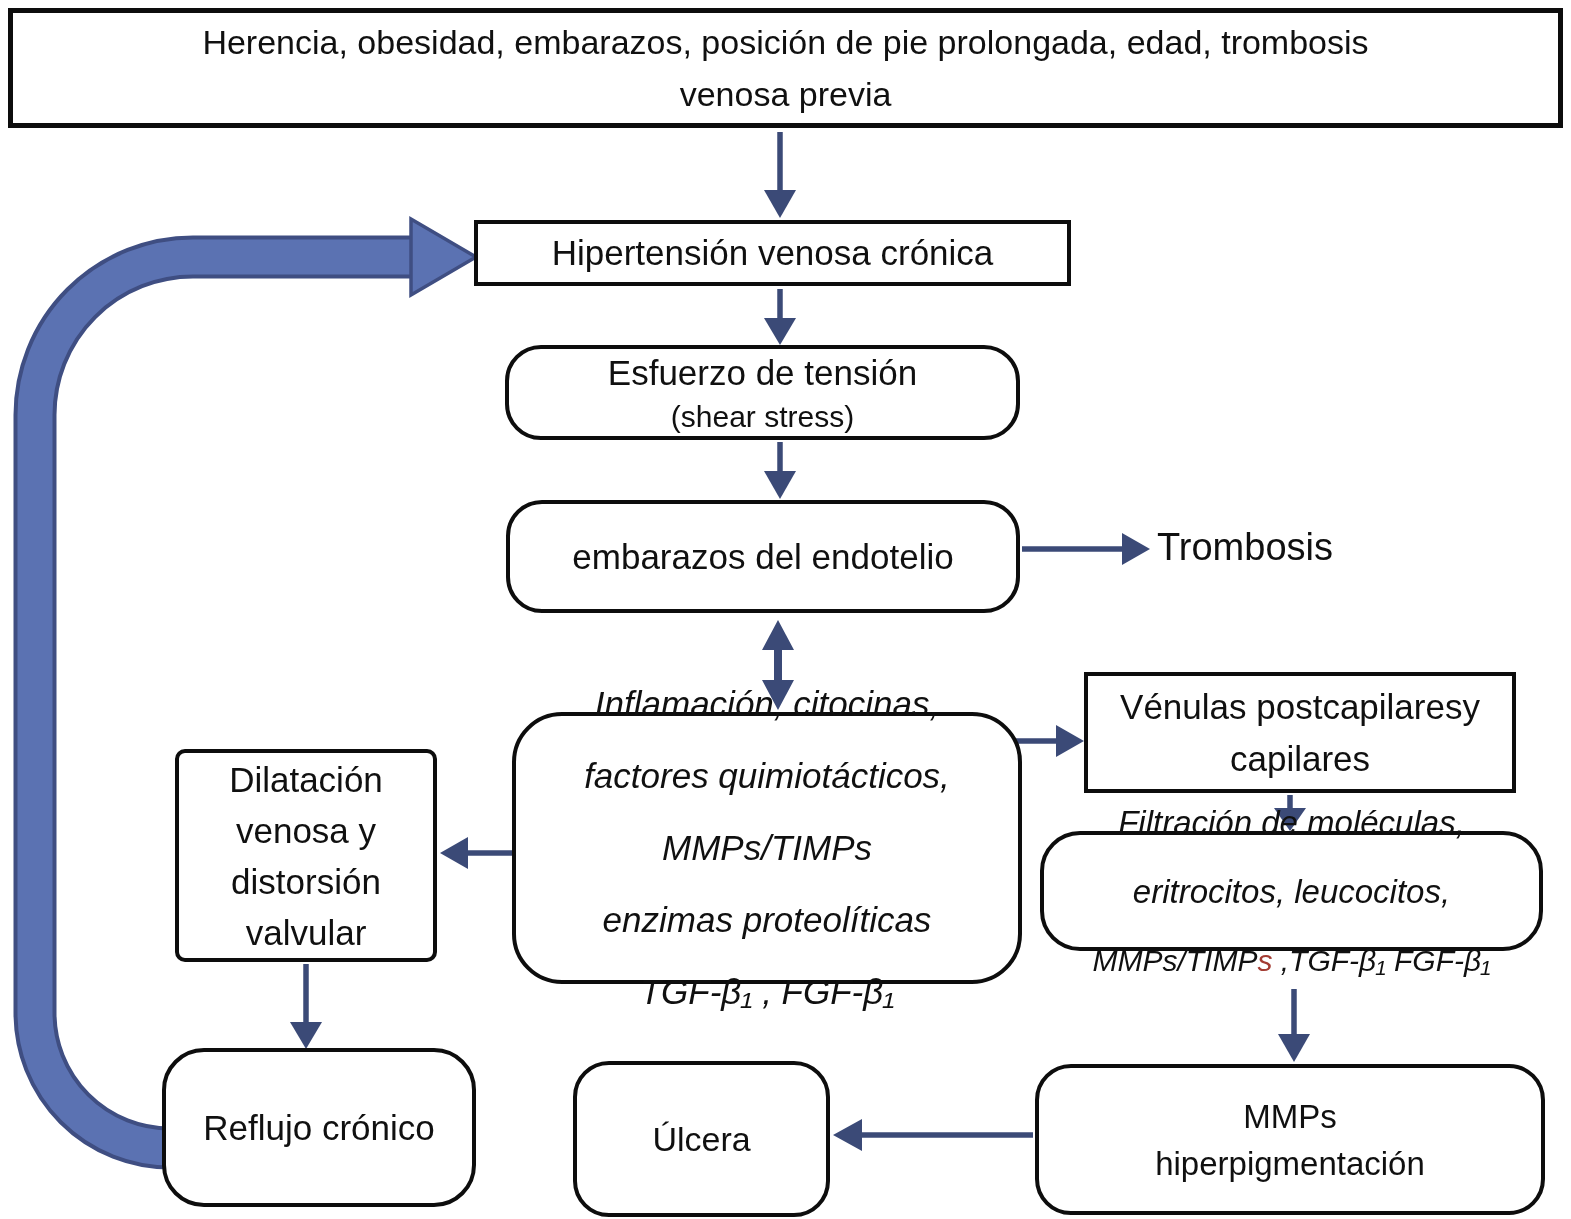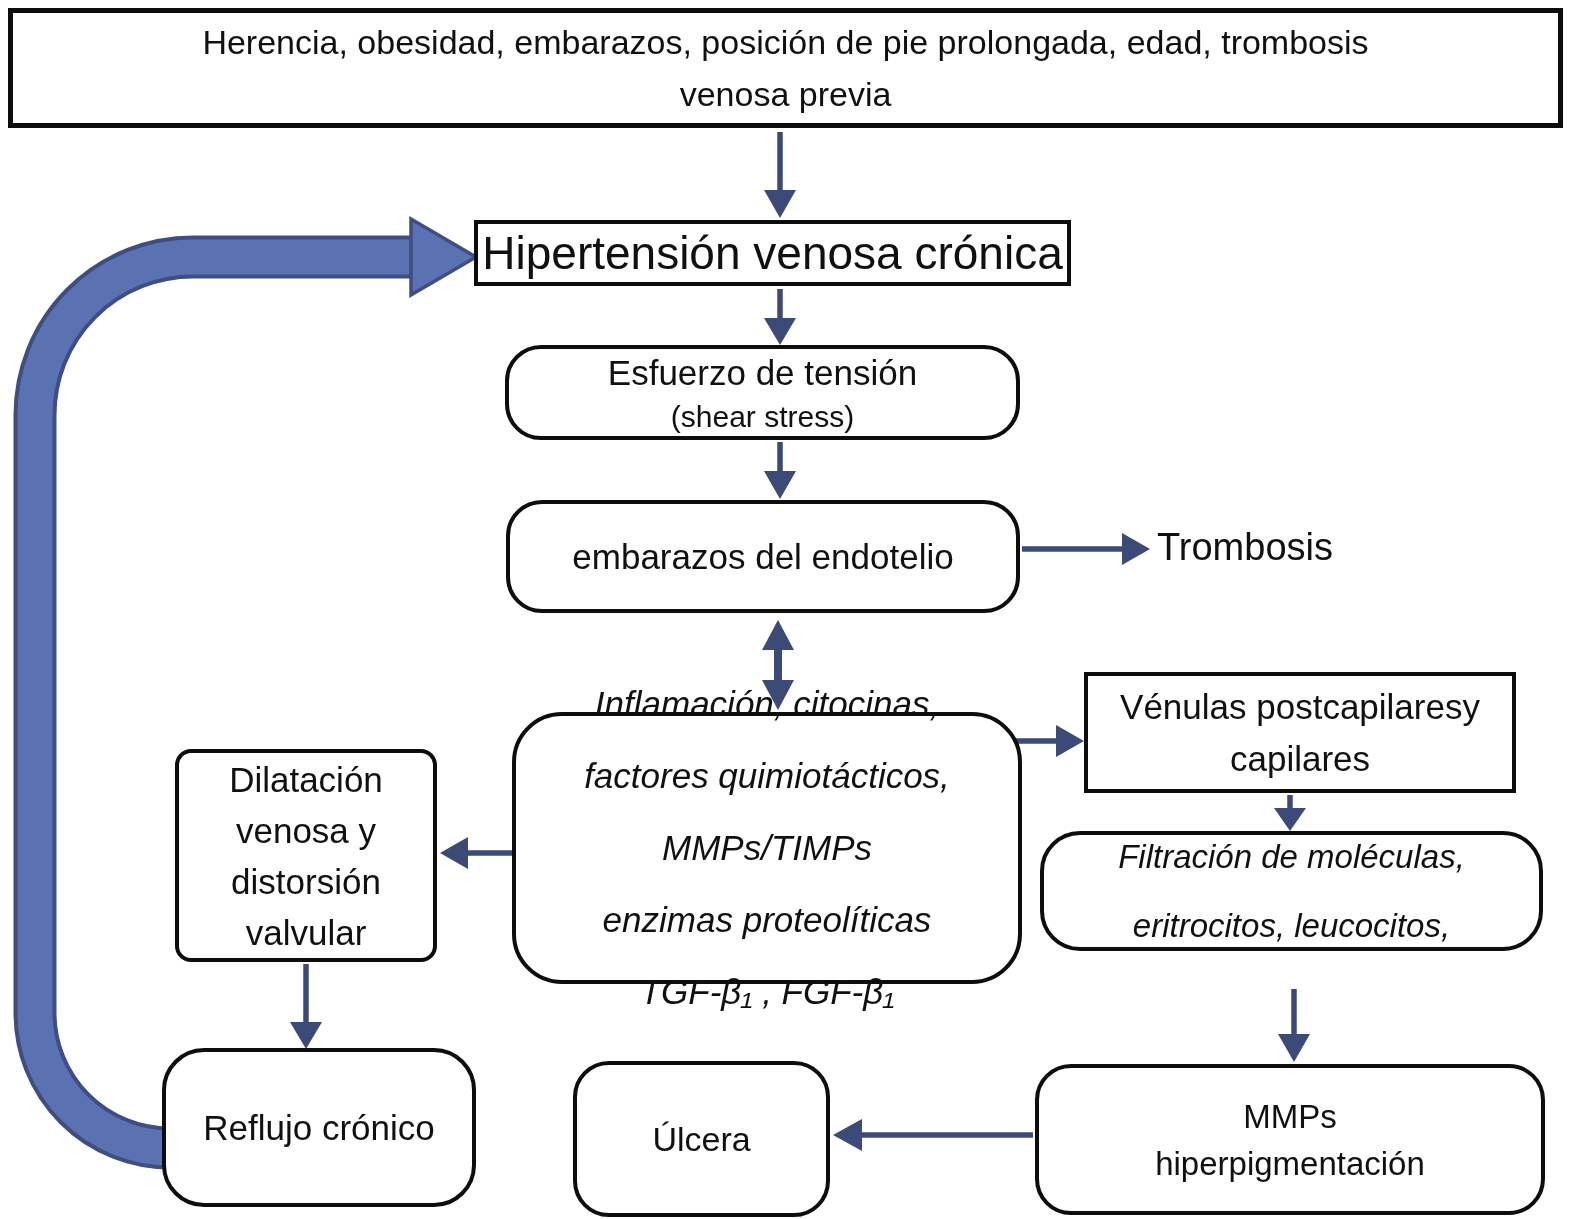--- a/index.html
+++ b/index.html
@@ -11,30 +11,30 @@
   .box{
     position:absolute;box-sizing:border-box;background:#ffffff;
     border:4px solid #0d0d0d;display:flex;flex-direction:column;
     justify-content:center;align-items:center;text-align:center;z-index:2;
   }
   .line{white-space:nowrap;}
   .italic{font-style:italic;gap:20px;}
   .red{color:#a33b32;}
 
   .b-risk{left:8px;top:8px;width:1555px;height:120px;border-width:5px;font-size:34px;line-height:52px;}
-  .b-hiper{left:474px;top:220px;width:597px;height:66px;font-size:46px;}
+  .b-hiper{left:474px;top:220px;width:597px;height:66px;font-size:35px;}
   .b-esfuerzo{left:505px;top:345px;width:515px;height:95px;border-radius:36px;}
   .b-esfuerzo .l1{font-size:35px;line-height:48px;}
   .b-esfuerzo .l2{font-size:30px;line-height:40px;}
   .b-deterioro{left:506px;top:500px;width:514px;height:113px;border-radius:36px;font-size:35px;line-height:50px;}
   .b-inflamacion{left:512px;top:712px;width:510px;height:272px;border-radius:50px;font-size:35px;line-height:52px;}
   .b-venulas{left:1084px;top:672px;width:432px;height:121px;font-size:35px;line-height:52px;}
   .b-filtracion{left:1040px;top:831px;width:503px;height:120px;border-radius:40px;font-size:33px;line-height:49px;}
   .b-filtracion .l3{font-size:30px;}
-  .b-dilatacion{left:175px;top:749px;width:262px;height:213px;border-radius:16px;font-size:35px;line-height:51px;}
+  .b-dilatacion{left:175px;top:749px;width:262px;height:213px;border-radius:10px;font-size:35px;line-height:51px;}
   .b-reflujo{left:162px;top:1048px;width:314px;height:159px;border-radius:42px;font-size:35px;}
   .b-ulcera{left:573px;top:1061px;width:257px;height:156px;border-radius:36px;font-size:34px;}
   .b-edema{left:1035px;top:1064px;width:510px;height:151px;border-radius:36px;font-size:33px;line-height:47px;}
   .free-label{position:absolute;left:1157px;top:526px;font-size:38px;z-index:2;white-space:nowrap;}
 </style>
 </head>
 <body>
 
 <div class="canvas">
 
@@ -120,20 +120,21 @@
   </div>
 
   <div class="box b-venulas">
     <div class="line">Vénulas postcapilaresy</div>
     <div class="line">capilares</div>
   </div>
 
   <div class="box b-filtracion italic">
     <div class="line">Filtración de moléculas,</div>
     <div class="line">eritrocitos, leucocitos,</div>
+    <div class="line l3"><span>MMPs/TIMP</span><span class="red">s</span><span> ,TGF-β₁ FGF-β₁</span></div>
   </div>
 
   <div class="box b-dilatacion">
     <div class="line">Dilatación</div>
     <div class="line">venosa y</div>
     <div class="line">distorsión</div>
     <div class="line">valvular</div>
   </div>
 
   <div class="box b-reflujo">

